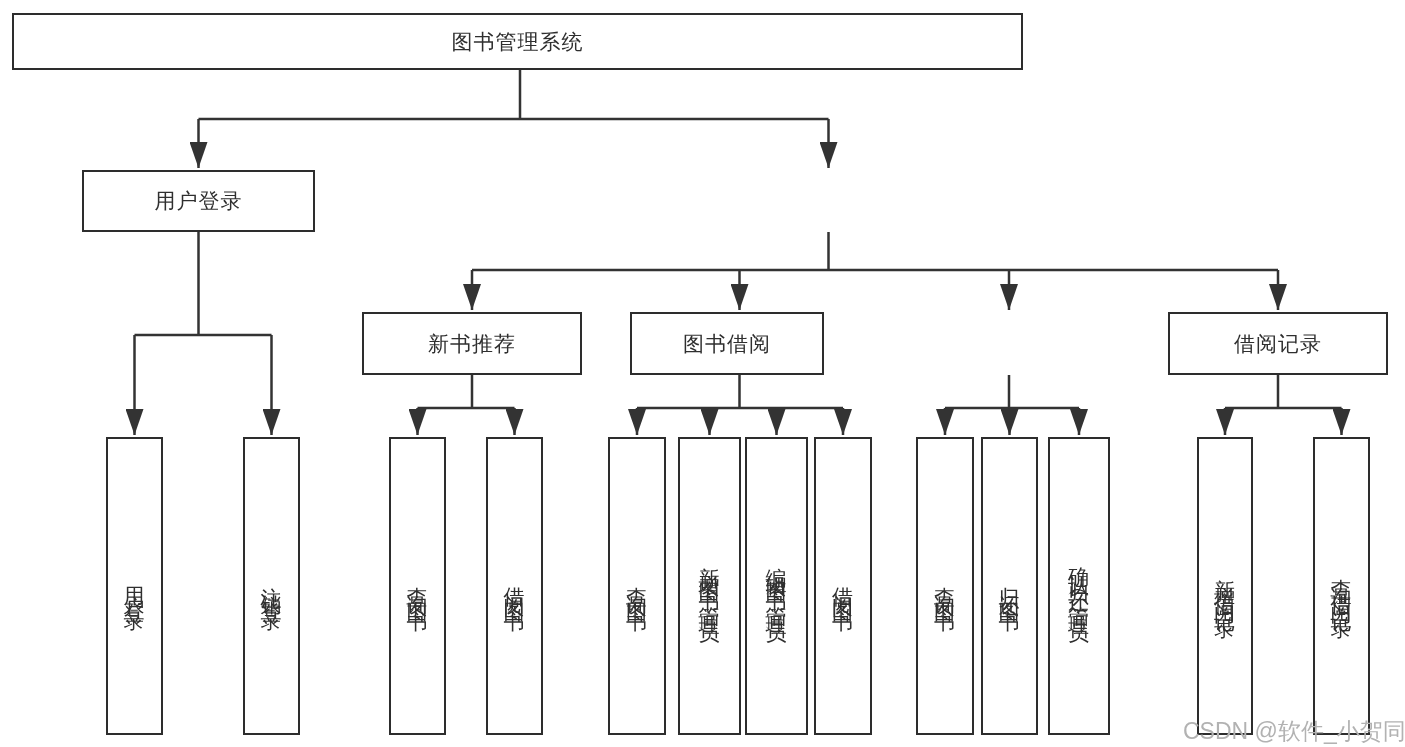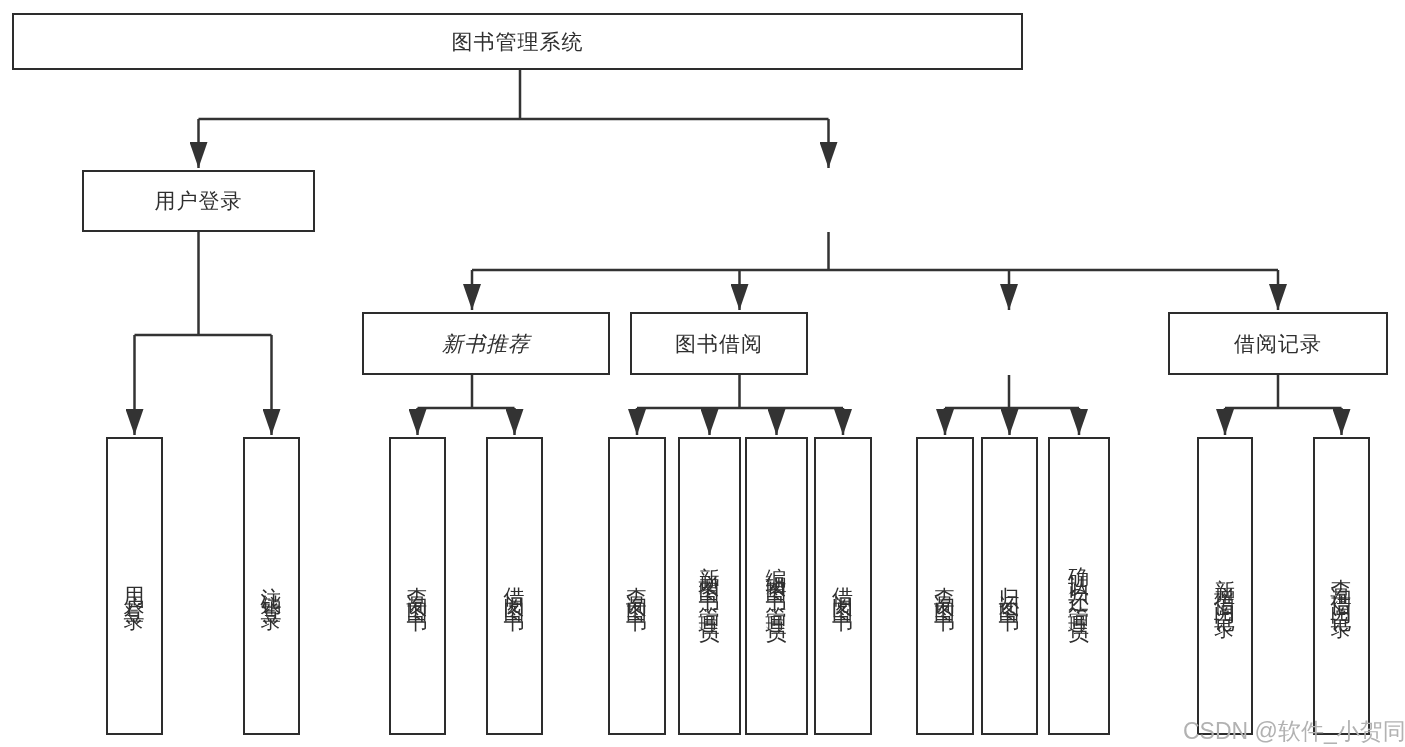--- a/index.html
+++ b/index.html
@@ -99,22 +99,22 @@
       <path d="M1278 375 V408 M1225 408 H1341.5"></path>
       <line x1="1225" y1="408" x2="1225" y2="435" marker-end="url(#arr)"></line>
       <line x1="1341.5" y1="408" x2="1341.5" y2="435" marker-end="url(#arr)"></line>
     </g>
   </svg>
 
   <div class="node hnode" style="left:12px; top:13px; width:1011px; height:57px;">图书管理系统</div>
 
   <div class="node hnode" style="left:82px; top:170px; width:233px; height:62px;">用户登录</div>
 
-  <div class="node hnode" style="left:362px; top:312px; width:248px; height:63px;font-style:italic;">新书推荐</div>
-  <div class="node hnode" style="left:630px; top:312px; width:178px; height:63px;">图书借阅</div>
+  <div class="node hnode" style="left:362px; top:312px; width:220px; height:63px;">新书推荐</div>
+  <div class="node hnode" style="left:630px; top:312px; width:194px; height:63px;">图书借阅</div>
   <div class="node hnode" style="left:1168px; top:312px; width:220px; height:63px;">借阅记录</div>
 
   <div class="node vnode" style="left:106px; top:437px; width:57px; height:298px;">用户登录</div>
   <div class="node vnode" style="left:243px; top:437px; width:57px; height:298px;">注销登录</div>
 
   <div class="node vnode" style="left:389px; top:437px; width:57px; height:298px;">查询图书</div>
   <div class="node vnode" style="left:486px; top:437px; width:57px; height:298px;">借阅图书</div>
 
   <div class="node vnode" style="left:608px; top:437px; width:58px; height:298px;">查询图书</div>
   <div class="node vnode" style="left:678px; top:437px; width:63px; height:298px;">新增图书（管理员）</div>

